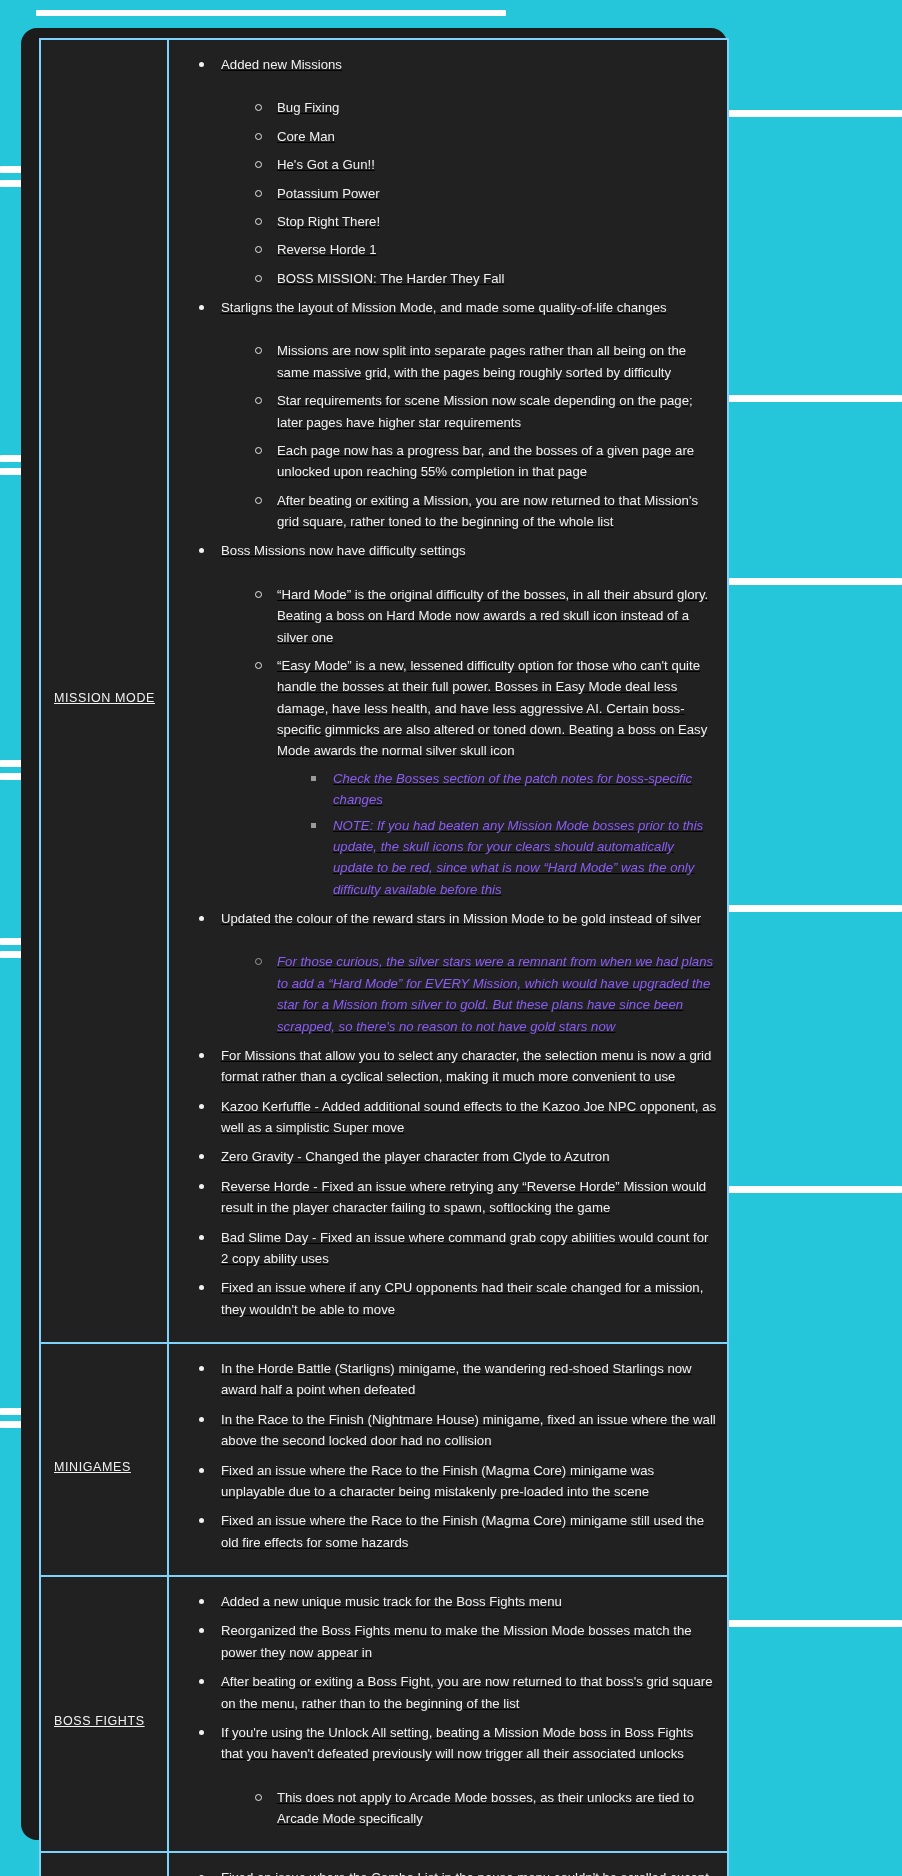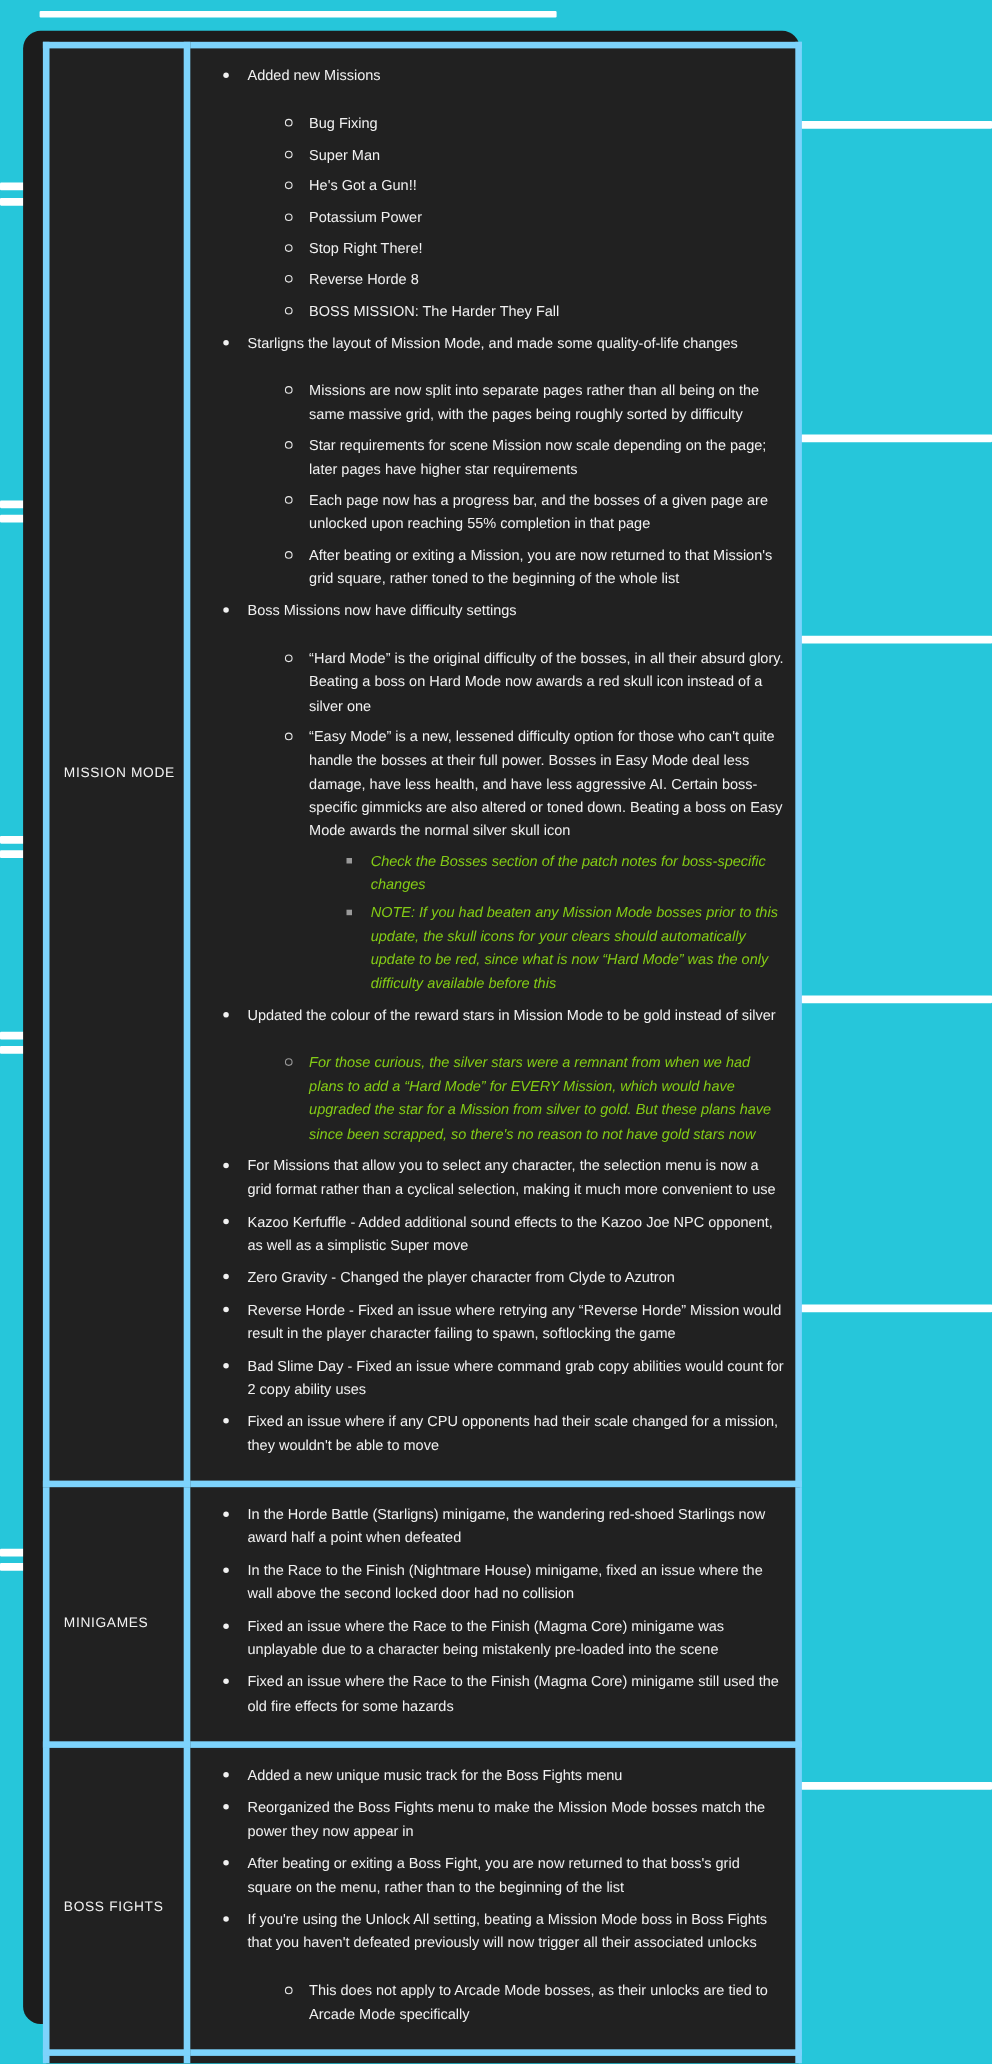--- a/index.html
+++ b/index.html
@@ -41,23 +41,24 @@
 
   #notes-table {
     width: 690px;
     border-collapse: collapse;
     table-layout: fixed;
     margin-left: 10px;
     margin-top: 2px;
   }
 
   #notes-table td {
-    border: 6px solid #7dd3fc;
+    border: 2px solid #7dd3fc;
     vertical-align: middle;
     background: #212121;
+    text-decoration: underline;
   }
 
   td.section-label {
     width: 128px;
     color: #f2f2f2;
     font-size: 12.5px;
     letter-spacing: 0.6px;
     padding: 24px 8px 10px 13px;
     text-align: left;
   }
@@ -108,21 +109,21 @@
   li.b3::before {
     content: "";
     position: absolute;
     left: 4px;
     top: 8px;
     width: 5px; height: 5px;
     background: #9a9a9a;
   }
 
   li.note {
-    color: #84cc16;
+    color: #8b5cf6;
     font-style: italic;
   }
   li.note.b2::before { border-color: #9a9a9a; }
 
   .sublist-holder { margin-bottom: 2px; }
 </style>
 </head>
 <body>
 
 <div id="page">
@@ -150,25 +151,25 @@
   <div id="panel">
     <table id="notes-table">
       <tbody id="notes-body">
           <tr>
             <td class="section-label">MISSION MODE</td>
             <td class="section-body">
               <ul class="lvl1">
                 <li class="b1"><span>Added new Missions</span><div class="sublist-holder">
                     <ul class="lvl2">
                       <li class="b2"><span>Bug Fixing</span></li>
-                      <li class="b2"><span>Super Man</span></li>
+                      <li class="b2"><span>Core Man</span></li>
                       <li class="b2"><span>He's Got a Gun!!</span></li>
                       <li class="b2"><span>Potassium Power</span></li>
                       <li class="b2"><span>Stop Right There!</span></li>
-                      <li class="b2"><span>Reverse Horde 8</span></li>
+                      <li class="b2"><span>Reverse Horde 1</span></li>
                       <li class="b2"><span>BOSS MISSION: The Harder They Fall</span></li>
                     </ul>
                   </div></li>
                 <li class="b1"><span>Starligns the layout of Mission Mode, and made some quality-of-life changes</span><div class="sublist-holder">
                     <ul class="lvl2">
                       <li class="b2"><span>Missions are now split into separate pages rather than all being on the same massive grid, with the pages being roughly sorted by difficulty</span></li>
                       <li class="b2"><span>Star requirements for scene Mission now scale depending on the page; later pages have higher star requirements</span></li>
                       <li class="b2"><span>Each page now has a progress bar, and the bosses of a given page are unlocked upon reaching 55% completion in that page</span></li>
                       <li class="b2"><span>After beating or exiting a Mission, you are now returned to that Mission's grid square, rather toned to the beginning of the whole list</span></li>
                     </ul>

